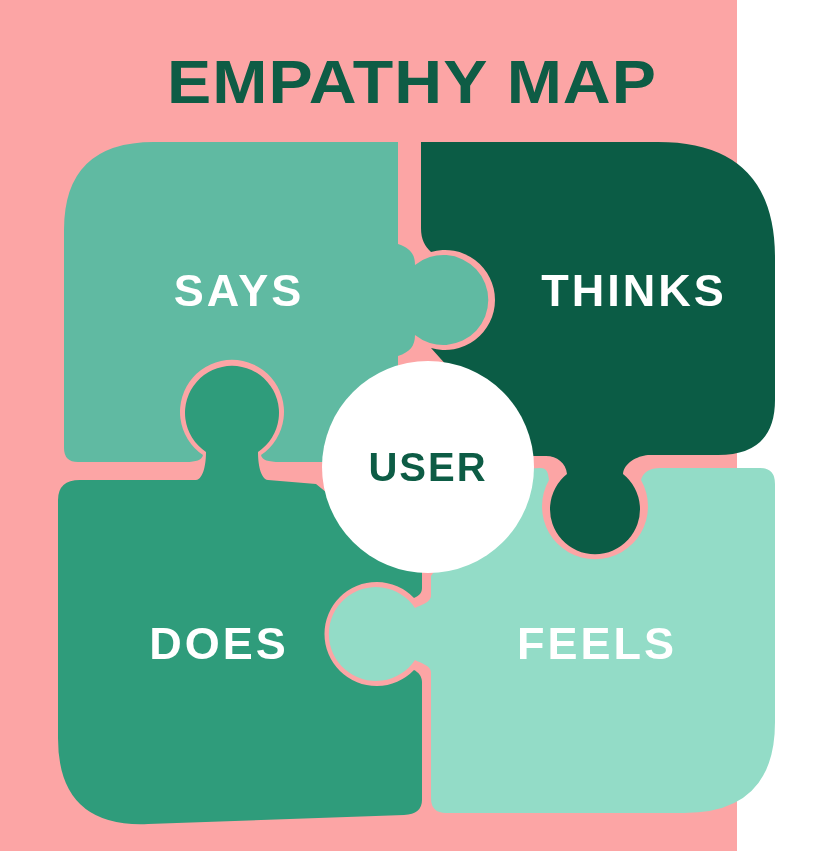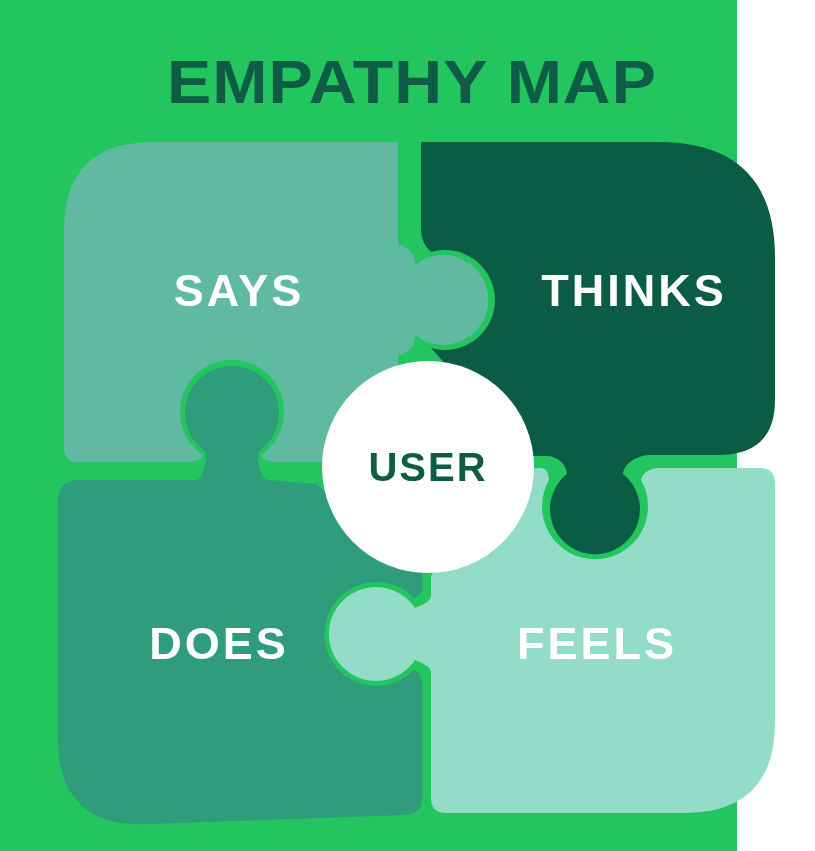--- a/index.html
+++ b/index.html
@@ -8,21 +8,21 @@
     background: #ffffff;
     width: 815px;
     height: 851px;
     overflow: hidden;
     font-family: "Liberation Sans", "DejaVu Sans", sans-serif;
   }
   .canvas {
     position: relative;
     width: 737px;
     height: 851px;
-    background: #22c55e;
+    background: #fca5a5;
   }
   svg { display: block; }
   .title-text {
     font-family: "Liberation Sans", "DejaVu Sans", sans-serif;
     font-weight: bold;
     font-size: 62px;
     letter-spacing: 1px;
   }
   .piece-label {
     font-family: "Liberation Sans", "DejaVu Sans", sans-serif;

